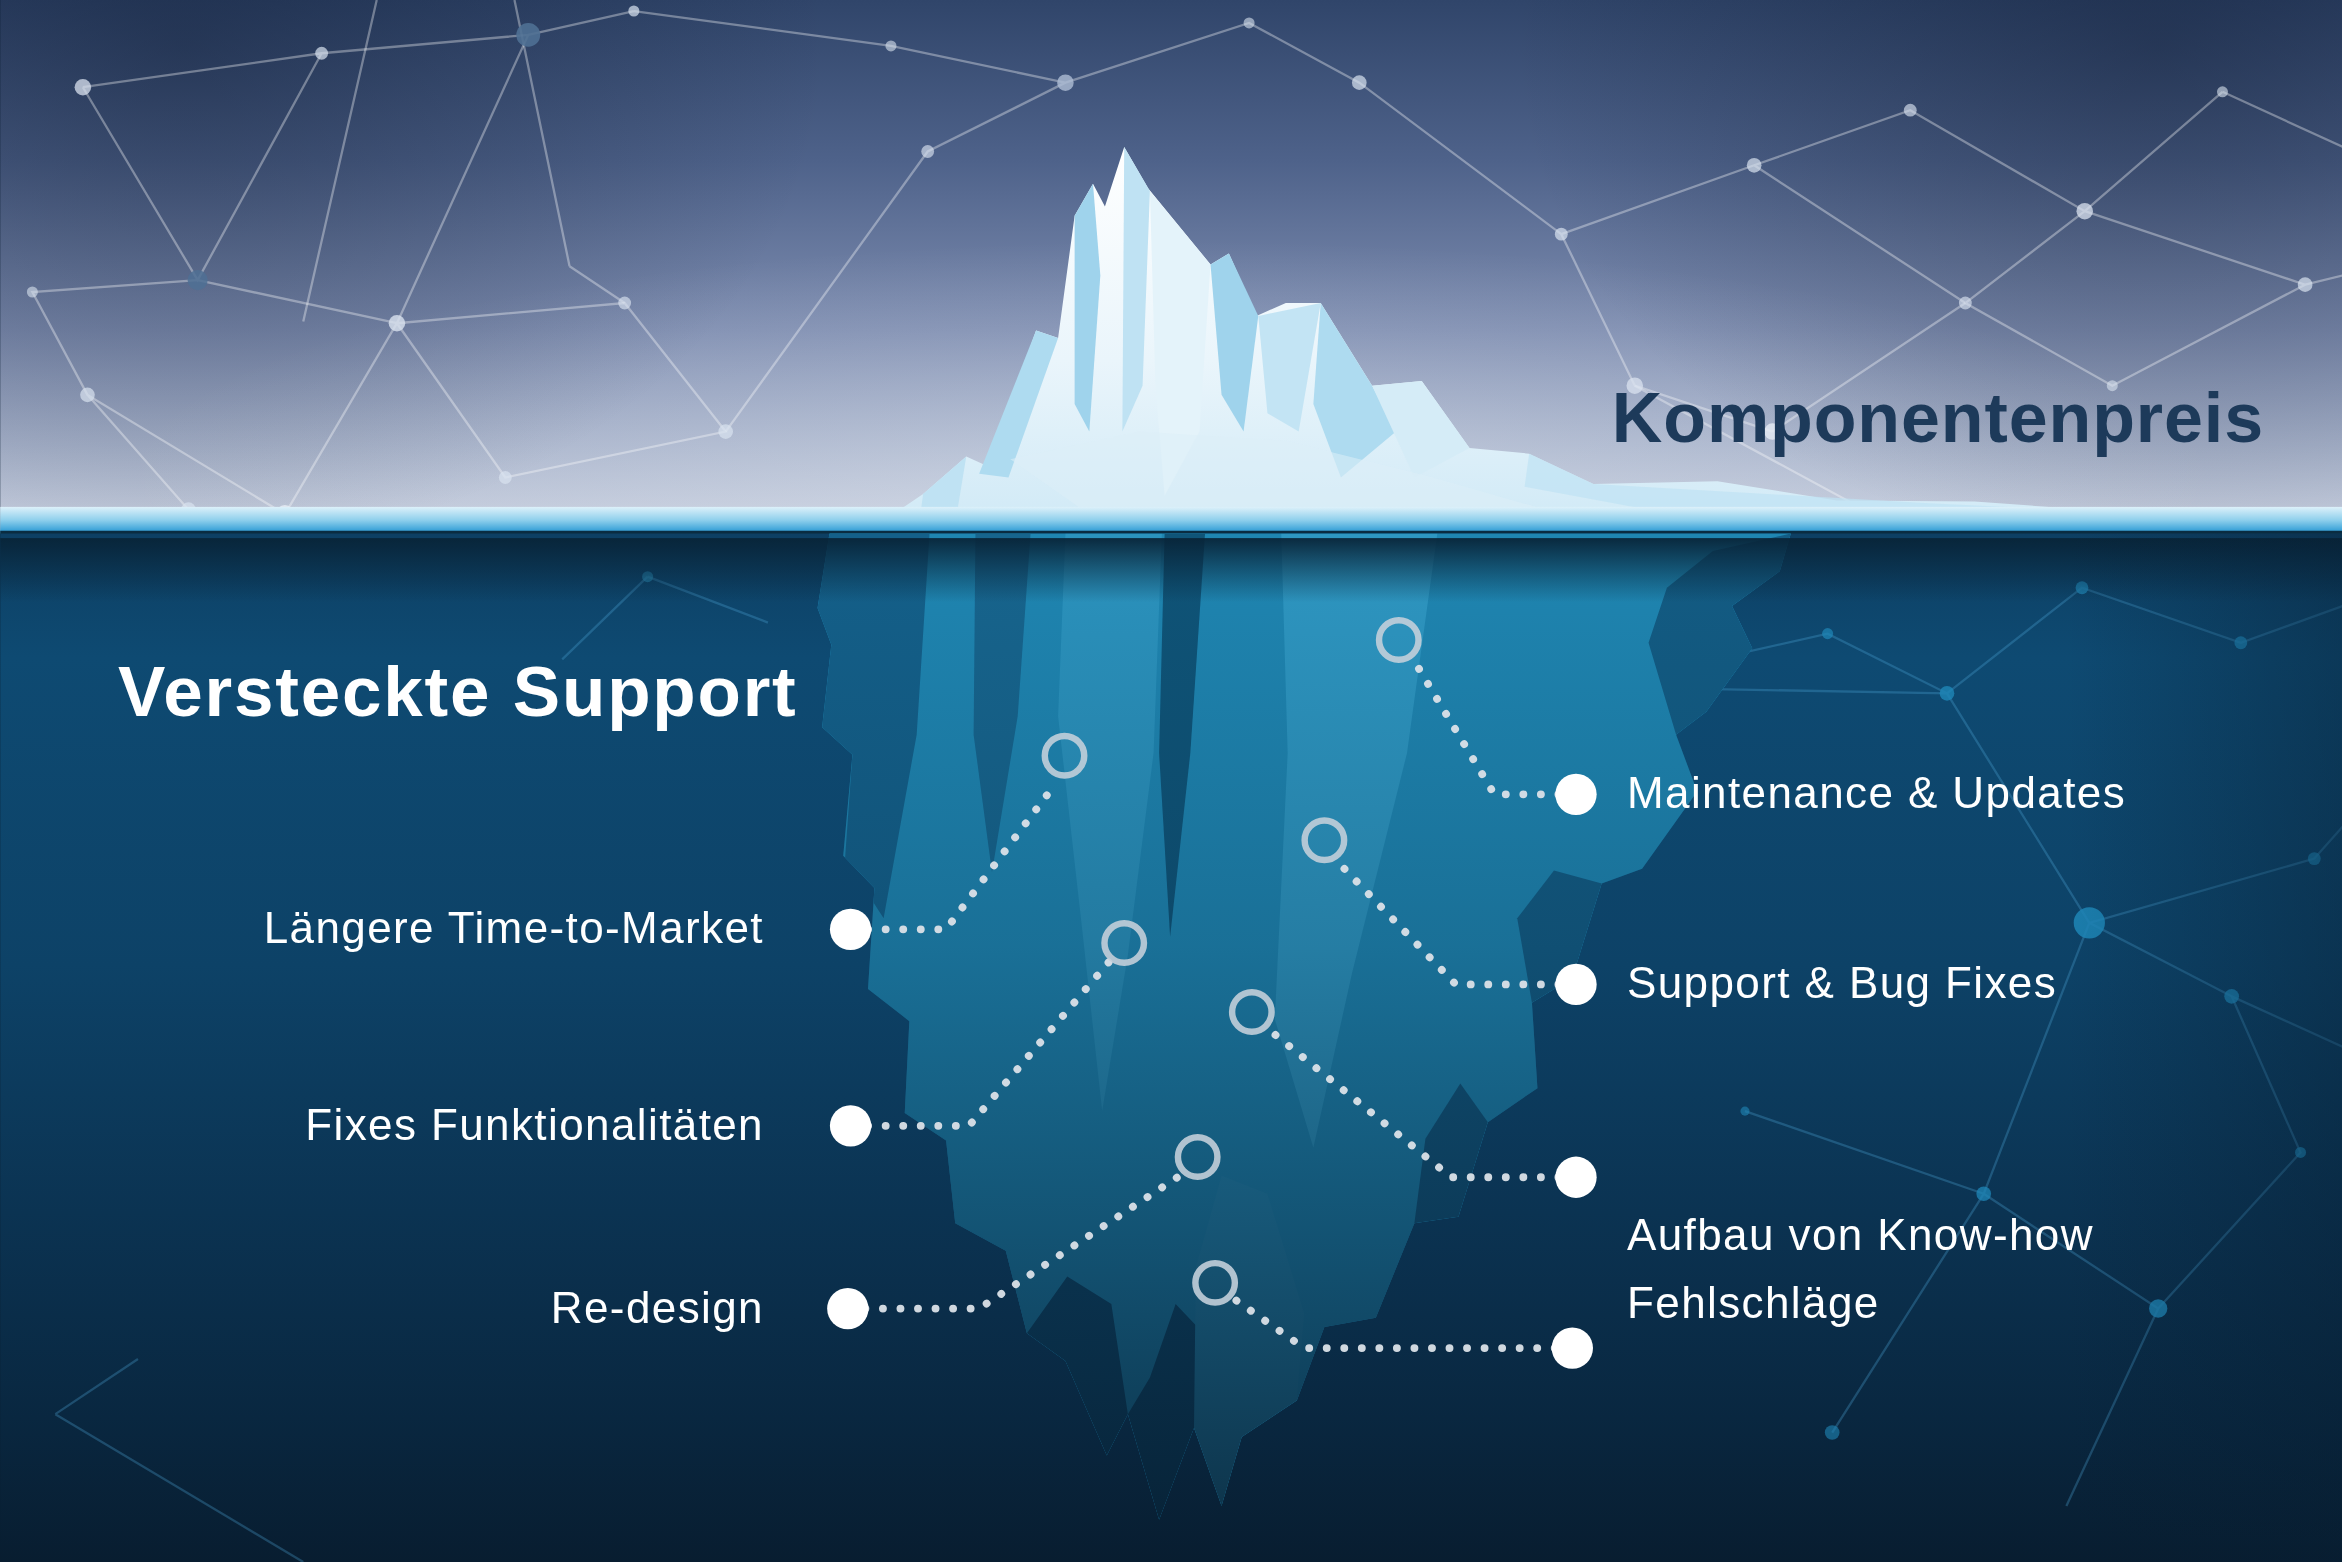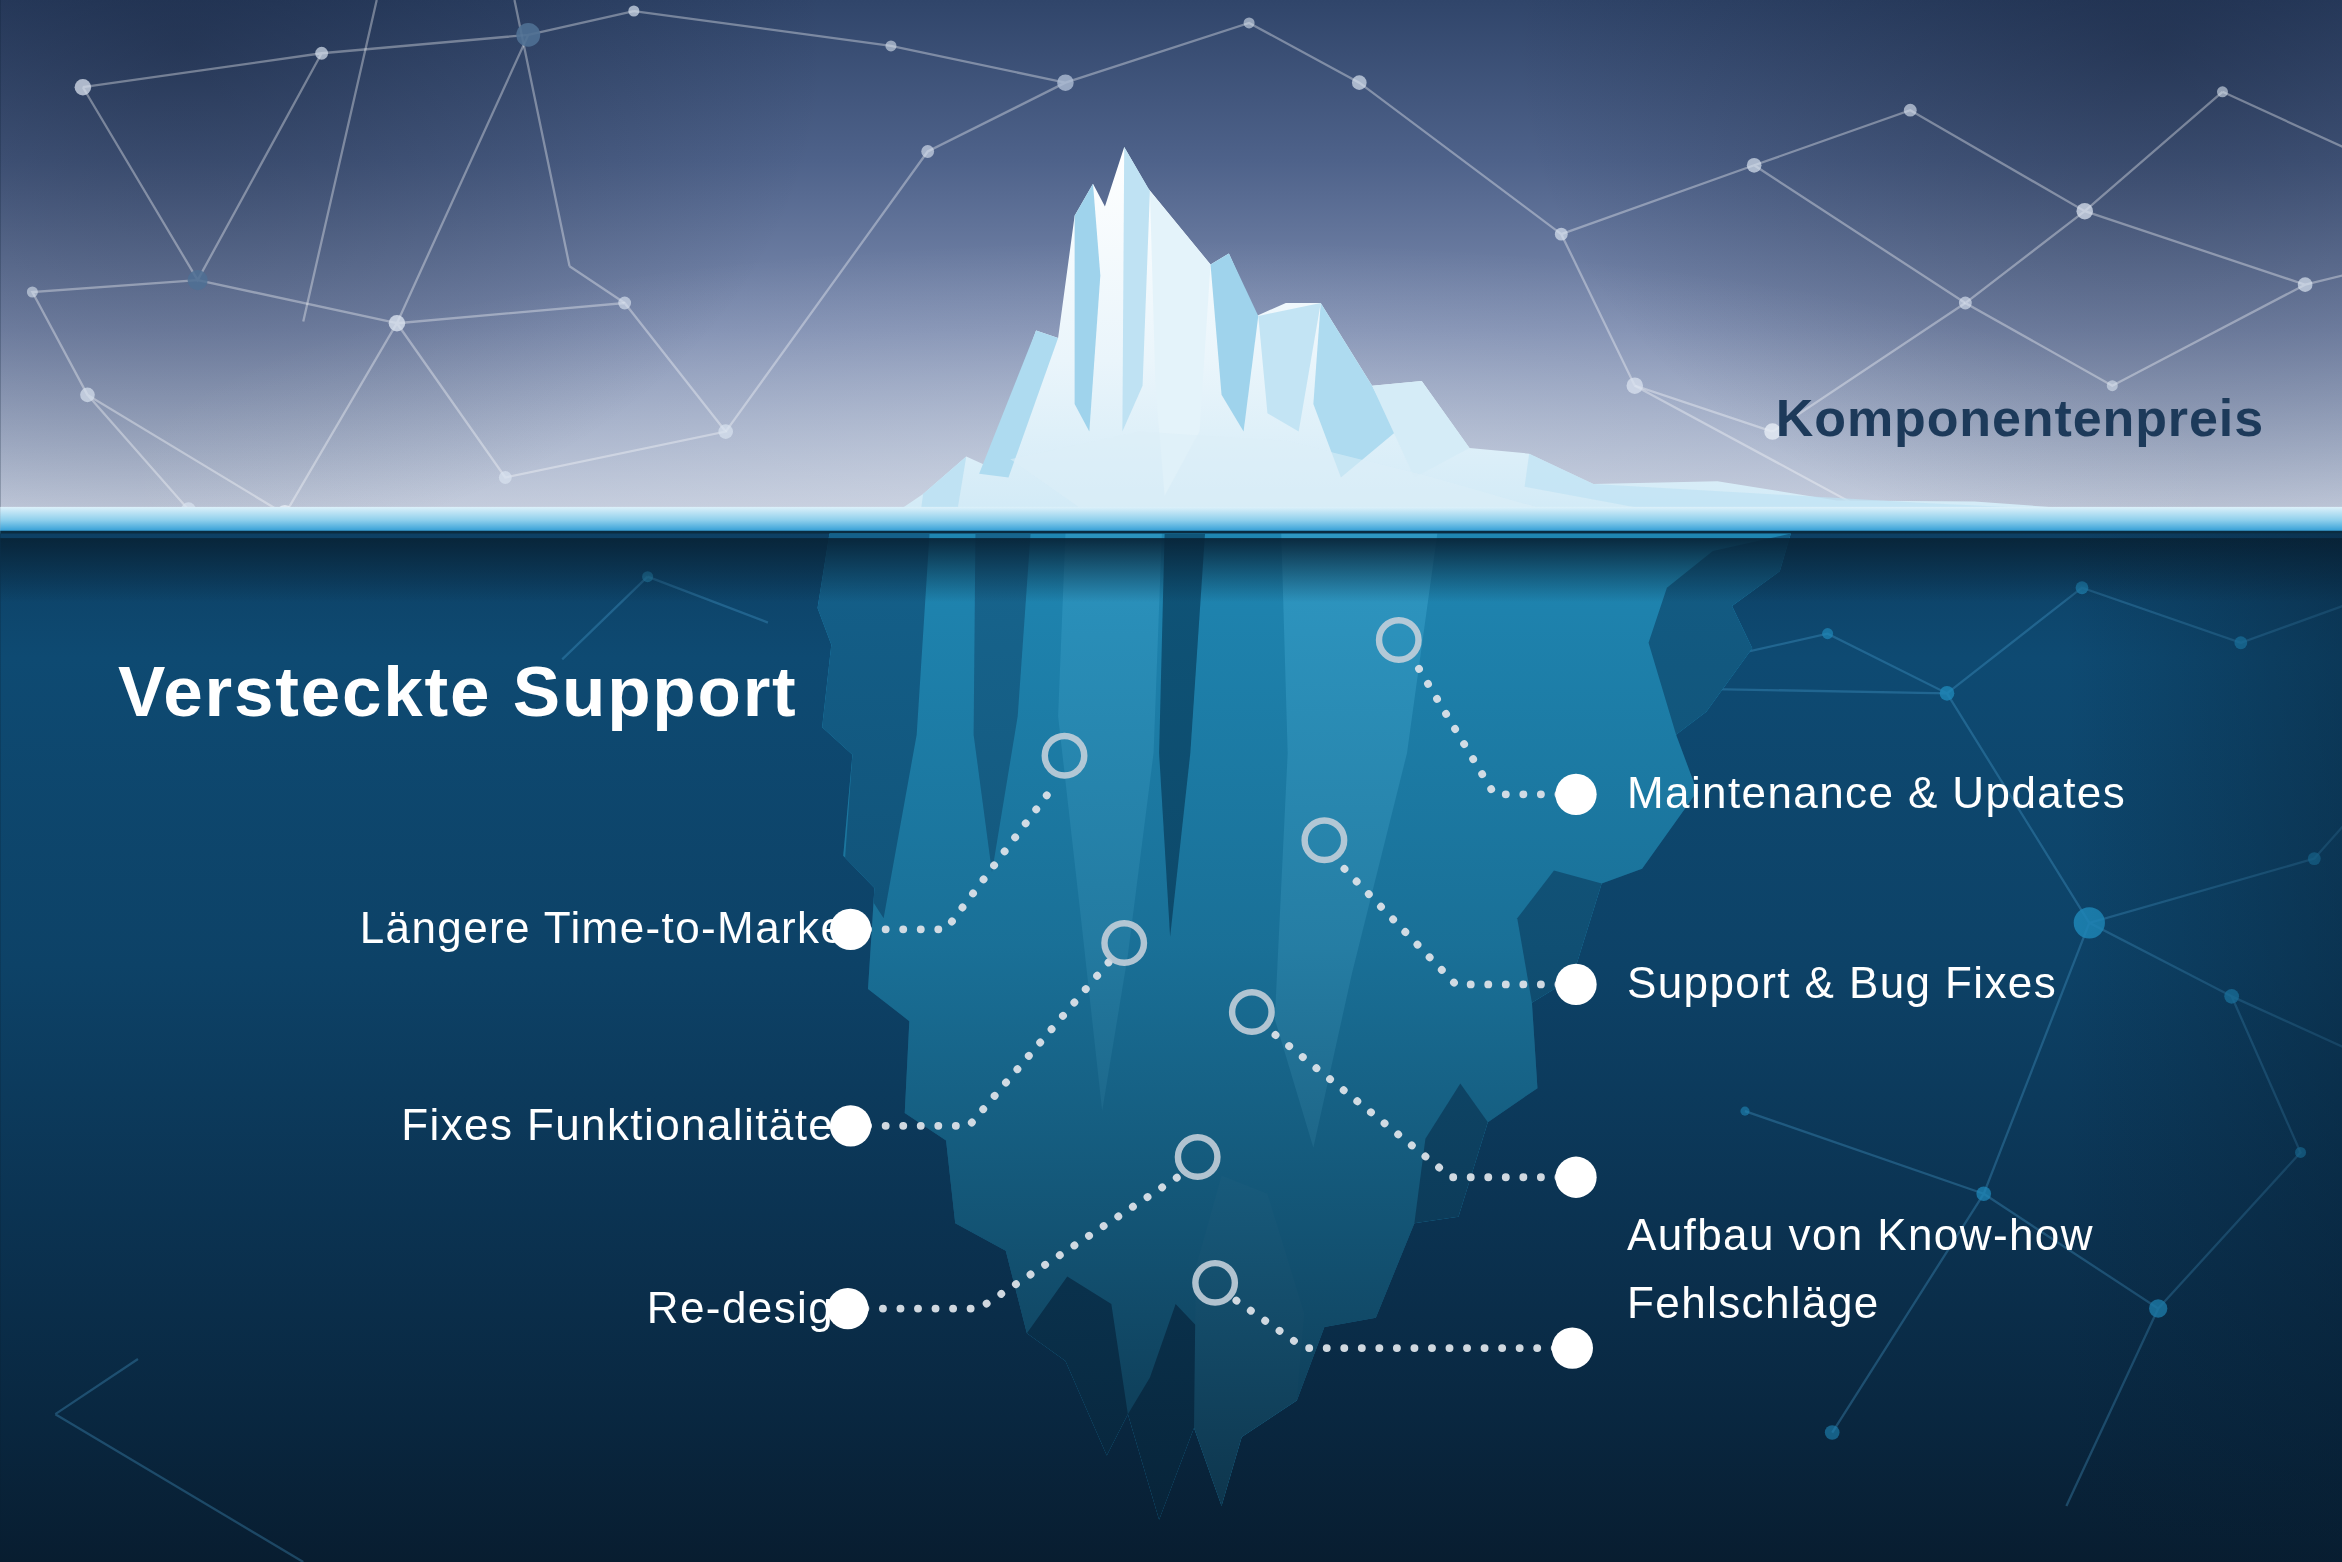--- a/index.html
+++ b/index.html
@@ -1,26 +1,26 @@
 <!DOCTYPE html>
 <html style="font-size:14.7px"><head>
 <meta charset="utf-8">
 <style>
   html,body{margin:0;padding:0;background:#081d30;}
   .stage{position:relative;width:2343px;height:1562px;overflow:hidden;
          font-family:"Liberation Sans",sans-serif;}
   .stage svg{position:absolute;left:0;top:0;}
   .title{position:absolute;white-space:nowrap;font-weight:700;letter-spacing:0.9px;}
   .title-above{right:79px;top:418px;transform:translateY(-50%);
-               font-size:52px;color:#1d3a5a;}
+               font-size:70px;color:#1d3a5a;}
   .title-below{left:118px;top:691px;transform:translateY(-50%);
                font-size:71px;color:#ffffff;font-weight:700;letter-spacing:1.8px;}
   .lbl{position:absolute;white-space:nowrap;color:#ffffff;font-size:44px;
        font-weight:400;letter-spacing:1.4px;transform:translateY(-52%);}
-  .lbl-left{right:1483px;text-align:left;}
+  .lbl-left{right:1579px;text-align:left;}
   .lbl-right{left:1627px;text-align:left;}
 </style>
 </head>
 <body>
 
 <div class="stage">
 
 <svg width="2343" height="1562" viewBox="0 0 2551 1701">
   <defs>
     <linearGradient id="skyGrad" x1="0" y1="0" x2="0" y2="1">

